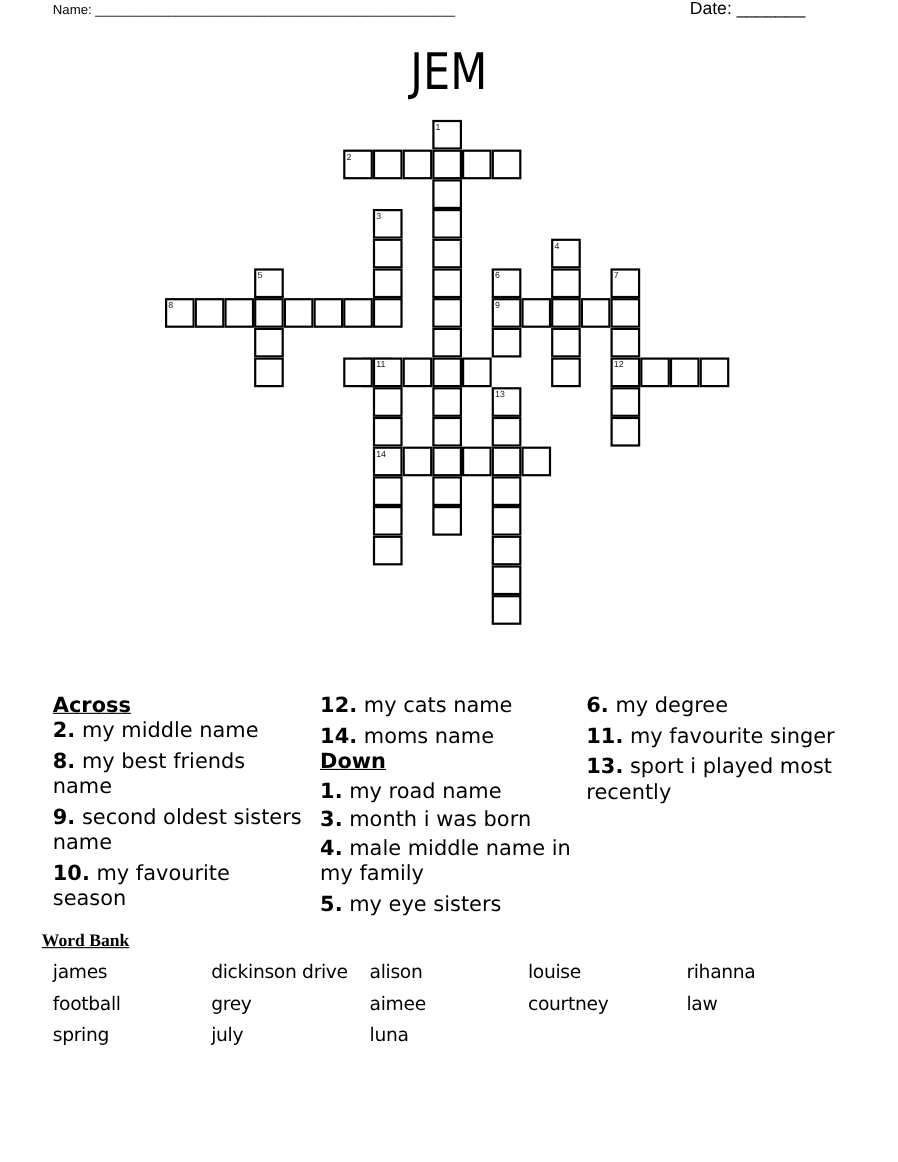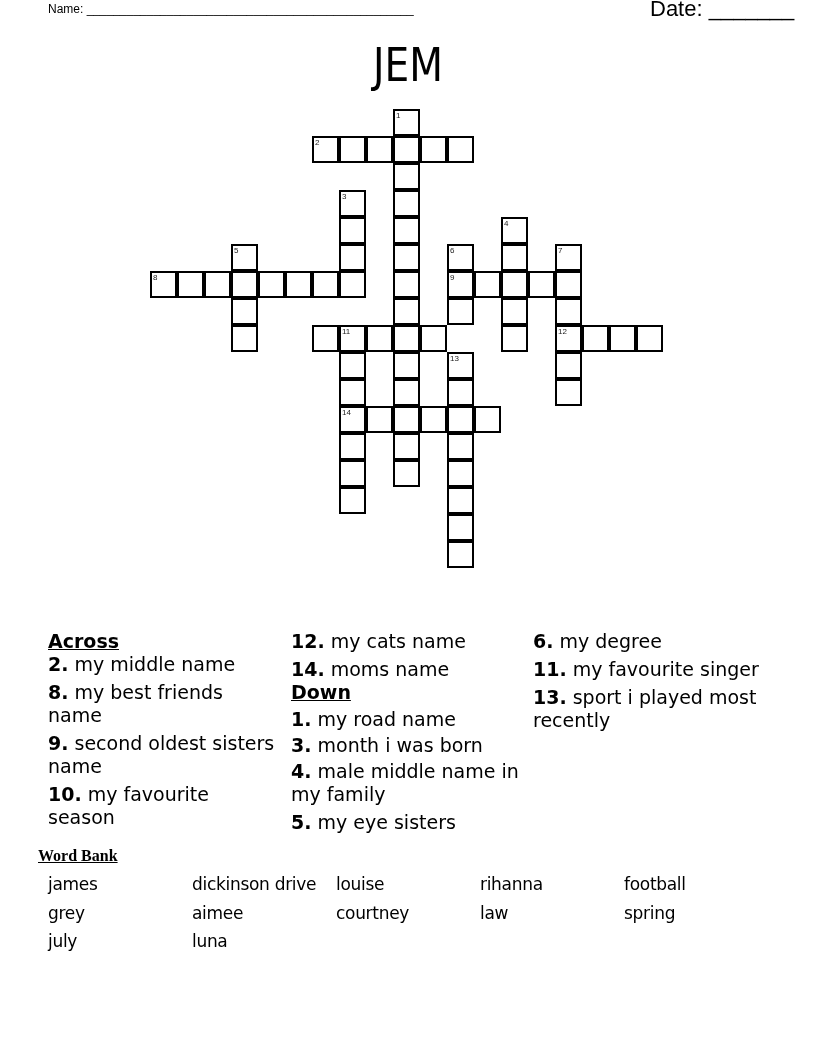--- a/index.html
+++ b/index.html
@@ -1,18 +1,18 @@
 <!DOCTYPE html>
 <html><head>
 <meta charset="utf-8">
 <style>
   html, body { margin: 0; padding: 0; background: #ffffff; }
   body { width: 816px; height: 1056px; position: relative; overflow: hidden; color: #000; font-family: "DejaVu Sans", sans-serif; }
   .hdr { position: absolute; top: 0; left: 48px; font-family: "Liberation Sans", sans-serif; font-size: 12px; line-height: 18px; }
-  .hdr-date { position: absolute; top: 0; left: 627px; font-family: "Liberation Sans", sans-serif; font-size: 22px; line-height: 18px; margin-left: 23px; }
+  .hdr-date { position: absolute; top: 0; left: 627px; font-family: "Liberation Sans", sans-serif; font-size: 16px; line-height: 18px; }
   .title { position: absolute; top: 36px; left: 0; width: 816px; text-align: center; font-family: "DejaVu Sans", sans-serif; font-size: 46px; line-height: 58px; font-weight: normal; transform: scaleX(0.85); }
   .grid { position: absolute; left: 151px; top: 110px; width: 520px; height: 460px; }
   .cell { position: absolute; width: 27px; height: 27px; box-sizing: border-box; border: 2px solid #000; background: #fff; margin: -1px 0 0 -1px; }
   .cell .num { position: absolute; top: 0px; left: 1px; font-family: "Liberation Sans", sans-serif; font-size: 8px; line-height: 9px; color: #222; }
   .clues { position: absolute; top: 630px; font-size: 19px; line-height: 23px; }
   .clues .heading { font-weight: bold; text-decoration: underline; }
   .clue { margin-bottom: 5px; }
   .clue b { font-weight: bold; }
   .col1 { left: 48px; width: 230px; }
   .col2 { left: 291px; width: 235px; }
@@ -155,20 +155,21 @@
 <div class="clues col3">
   <div class="clue"><b>6.</b><span> my degree</span></div>
   <div class="clue"><b>11.</b><span> my favourite singer</span></div>
   <div class="clue"><b>13.</b><span> sport i played most recently</span></div>
 </div>
 
 <div class="wb-title">Word Bank</div>
 <div class="wb">
   <span>james</span>
   <span>dickinson drive</span>
+  <span>alison</span>
   <span>louise</span>
   <span>rihanna</span>
   <span>football</span>
   <span>grey</span>
   <span>aimee</span>
   <span>courtney</span>
   <span>law</span>
   <span>spring</span>
   <span>july</span>
   <span>luna</span>

